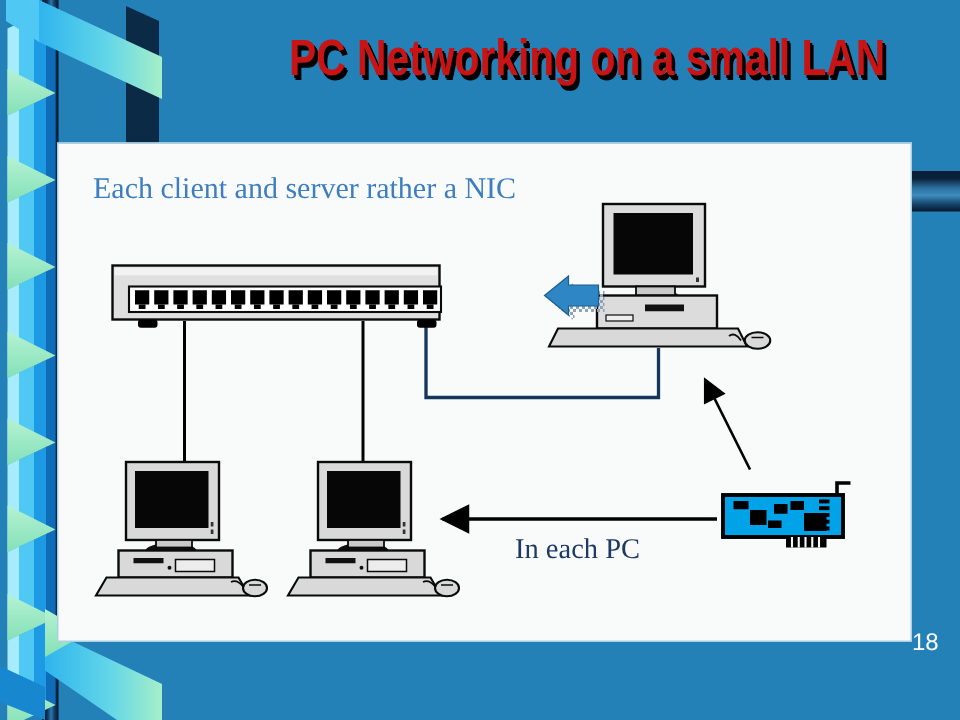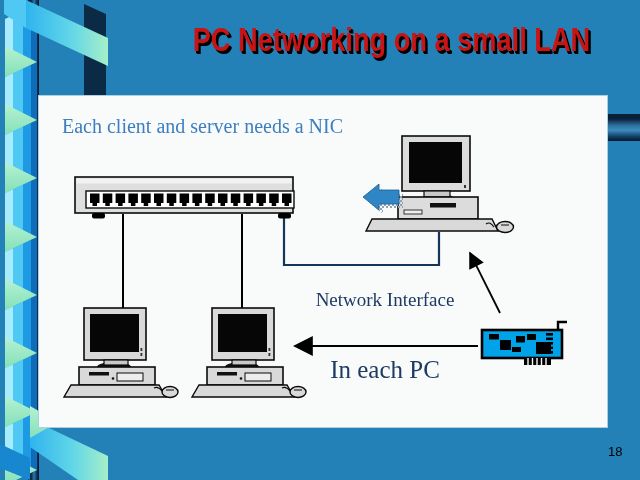--- a/index.html
+++ b/index.html
@@ -35,26 +35,26 @@
   #heading{
     position:absolute;left:62px;top:113px;width:340px;
     font-size:20px;line-height:27px;color:#3D7EC1;z-index:3;
   }
   #nic-label{
     position:absolute;left:300px;top:289px;width:170px;text-align:center;
     font-size:19px;line-height:22px;color:#1C3A63;z-index:3;
   }
   #in-each-pc{
     position:absolute;left:290px;top:356px;width:190px;text-align:center;
-    font-size:25px;color:#1C3A63;z-index:3;
+    font-size:19px;color:#1C3A63;z-index:3;
   }
   #page-number{
-    position:absolute;left:608px;top:444px;width:26px;
+    position:absolute;left:608px;top:420px;width:26px;
     font-family:"Liberation Sans", sans-serif;
-    font-size:13px;color:#000000;z-index:3;
+    font-size:16px;color:#ffffff;z-index:3;
   }
 </style>
 </head>
 <body>
 
 <svg id="decor" class="layer" viewBox="0 0 640 480" aria-hidden="true">
   <defs>
     <linearGradient id="poleGrad" x1="0" y1="0" x2="1" y2="0">
       <stop offset="0" stop-color="#061830"></stop>
       <stop offset="0.30" stop-color="#0B2B4A"></stop>
@@ -255,22 +255,21 @@
 
   <line x1="500" y1="313" x2="470" y2="253" stroke="#000" stroke-width="1.8" marker-end="url(#ah)"></line>
   <line x1="478" y1="346" x2="295" y2="346" stroke="#000" stroke-width="2.2" marker-end="url(#ah)"></line>
 </svg>
 
 <div id="title">
   <span class="t">PC Networking on a small LAN</span>
 </div>
 
 <div id="heading" class="textlayer">
-  <div>Each client and server needs a NIC</div>
+  <div>Each client and server rather a NIC</div>
 </div>
 
 <div id="nic-label" class="textlayer">
-  <div>Network Interface</div>
 </div>
 
 <div id="in-each-pc" class="textlayer">In each PC</div>
 
 <div id="page-number">18</div>
 
 </body></html>

